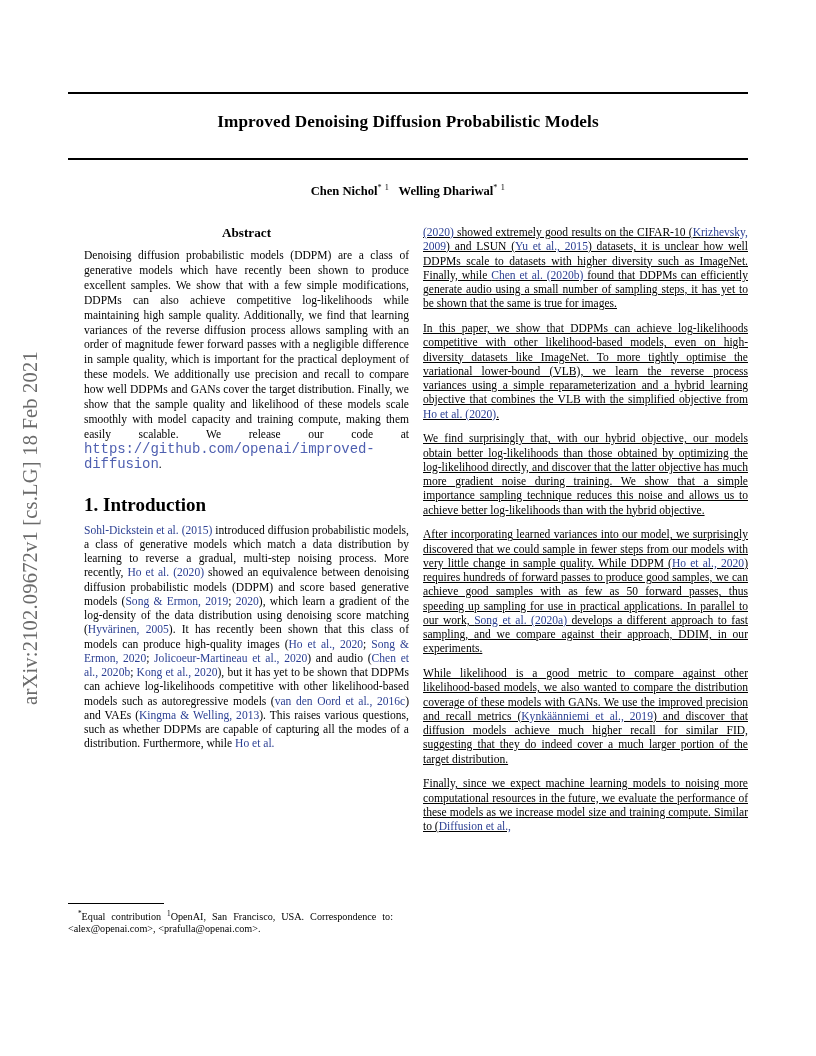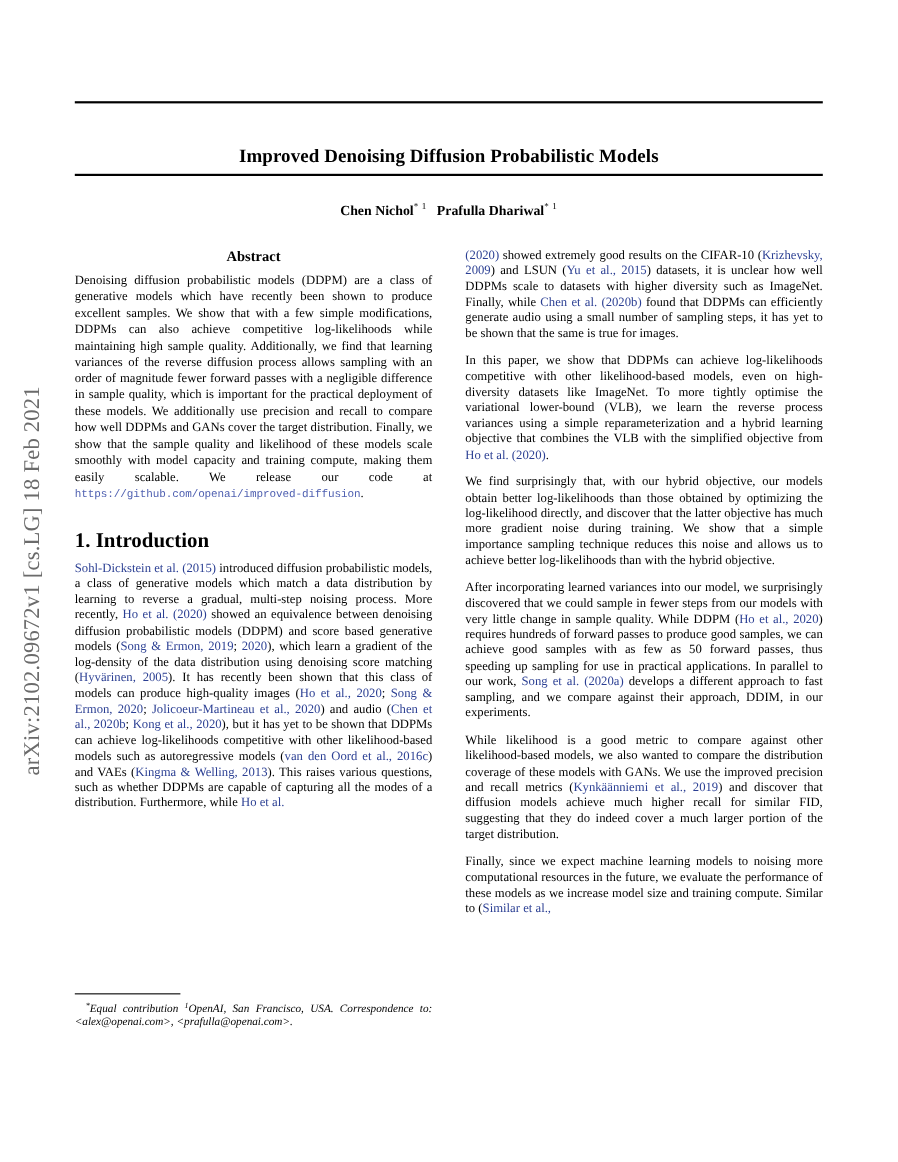--- a/index.html
+++ b/index.html
@@ -57,21 +57,20 @@
 
   #paper-title {
     position: absolute;
     top: 112px;
     left: 0;
     width: 100%;
     text-align: center;
     font-size: 17.2px;
     font-weight: bold;
     letter-spacing: 0.1px;
-    margin-top: 20px;
   }
 
   #author-line {
     position: absolute;
     top: 183px;
     left: 0;
     width: 100%;
     text-align: center;
     font-size: 12.6px;
     font-weight: bold;
@@ -91,22 +90,22 @@
     left: 0;
     width: 680px;
     height: 720px;
   }
   .col {
     position: absolute;
     top: 0;
     width: 325px;
     height: 720px;
   }
-  #col-left  { left: 0; }
-  #col-right { left: 355px; }
+  #col-left  { left: 16px; }
+  #col-right { left: 355px; text-decoration: underline; }
 
   h2.abstract-head {
     margin: 0 0 7px 0;
     font-size: 13.2px;
     font-weight: bold;
     text-align: center;
   }
   h2.section-head {
     margin: 0 0 7px 0;
     font-size: 19px;
@@ -124,21 +123,21 @@
   }
   p.abstract-text {
     margin: 0;
     font-size: 11.55px;
     line-height: 14.9px;
     text-align: justify;
   }
   .cite { color: #2b3f93; }
   .url-mono {
     font-family: "Liberation Mono", "DejaVu Sans Mono", monospace;
-    font-size: 10px;
+    font-size: 14px;
     color: #4e5fb0;
     letter-spacing: -0.1px;
   }
 
   .sec-gap { height: 22px; }
 
   
   #footnote {
     position: absolute;
     left: 0;
@@ -149,21 +148,20 @@
     width: 96px;
     height: 0;
     border-top: 0.9px solid #000;
     margin-bottom: 3.5px;
   }
   #footnote p {
     margin: 0;
     font-size: 10.2px;
     line-height: 12.6px;
     text-align: justify;
-    font-style: italic;
   }
   #footnote .fn-sup {
     font-size: 7.2px;
     vertical-align: super;
   }
   #footnote .fn-indent { display: inline-block; width: 10px; }
 </style>
 </head>
 <body>
 
@@ -173,21 +171,21 @@
 
 <div id="page">
 
   <div class="rule" id="rule-top"></div>
 
   <div id="paper-title">Improved Denoising Diffusion Probabilistic Models</div>
 
   <div class="rule" id="rule-bottom"></div>
 
   <div id="author-line">
-    <span>Chen Nichol</span><span class="sup">* 1</span><span class="gap"></span><span>Prafulla Dhariwal</span><span class="sup">* 1</span>
+    <span>Chen Nichol</span><span class="sup">* 1</span><span class="gap"></span><span>Welling Dhariwal</span><span class="sup">* 1</span>
   </div>
 
   <div id="columns">
 
     <div class="col" id="col-left">
 
       <h2 class="abstract-head">Abstract</h2>
 
       <p class="abstract-text"><span>Denoising diffusion probabilistic models (DDPM) are a class of generative models which have recently been shown to produce excellent samples. We show that with a few simple modifications, DDPMs can also achieve competitive log-likelihoods while maintaining high sample quality. Additionally, we find that learning variances of the reverse diffusion process allows sampling with an order of magnitude fewer forward passes with a negligible difference in sample quality, which is important for the practical deployment of these models. We additionally use precision and recall to compare how well DDPMs and GANs cover the target distribution. Finally, we show that the sample quality and likelihood of these models scale smoothly with model capacity and training compute, making them easily scalable. We release our code at </span><span class="url-mono">https://github.com/openai/improved-diffusion</span><span>.</span></p>
 
@@ -204,21 +202,21 @@
       <p class="body-text"><span class="cite">(2020)</span><span> showed extremely good results on the CIFAR-10 (</span><span class="cite">Krizhevsky, 2009</span><span>) and LSUN (</span><span class="cite">Yu et al., 2015</span><span>) datasets, it is unclear how well DDPMs scale to datasets with higher diversity such as ImageNet. Finally, while </span><span class="cite">Chen et al. (2020b)</span><span> found that DDPMs can efficiently generate audio using a small number of sampling steps, it has yet to be shown that the same is true for images.</span></p>
 
       <p class="body-text"><span>In this paper, we show that DDPMs can achieve log-likelihoods competitive with other likelihood-based models, even on high-diversity datasets like ImageNet. To more tightly optimise the variational lower-bound (VLB), we learn the reverse process variances using a simple reparameterization and a hybrid learning objective that combines the VLB with the simplified objective from </span><span class="cite">Ho et al. (2020)</span><span>.</span></p>
 
       <p class="body-text"><span>We find surprisingly that, with our hybrid objective, our models obtain better log-likelihoods than those obtained by optimizing the log-likelihood directly, and discover that the latter objective has much more gradient noise during training. We show that a simple importance sampling technique reduces this noise and allows us to achieve better log-likelihoods than with the hybrid objective.</span></p>
 
       <p class="body-text"><span>After incorporating learned variances into our model, we surprisingly discovered that we could sample in fewer steps from our models with very little change in sample quality. While DDPM (</span><span class="cite">Ho et al., 2020</span><span>) requires hundreds of forward passes to produce good samples, we can achieve good samples with as few as 50 forward passes, thus speeding up sampling for use in practical applications. In parallel to our work, </span><span class="cite">Song et al. (2020a)</span><span> develops a different approach to fast sampling, and we compare against their approach, DDIM, in our experiments.</span></p>
 
       <p class="body-text"><span>While likelihood is a good metric to compare against other likelihood-based models, we also wanted to compare the distribution coverage of these models with GANs. We use the improved precision and recall metrics (</span><span class="cite">Kynkäänniemi et al., 2019</span><span>) and discover that diffusion models achieve much higher recall for similar FID, suggesting that they do indeed cover a much larger portion of the target distribution.</span></p>
 
-      <p class="body-text"><span>Finally, since we expect machine learning models to noising more computational resources in the future, we evaluate the performance of these models as we increase model size and training compute. Similar to (</span><span class="cite">Similar et al.,</span></p>
+      <p class="body-text"><span>Finally, since we expect machine learning models to noising more computational resources in the future, we evaluate the performance of these models as we increase model size and training compute. Similar to (</span><span class="cite">Diffusion et al.,</span></p>
 
     </div>
   </div>
 
   <div id="footnote">
     <div class="fn-rule"></div>
     <p><span class="fn-indent"></span><span class="fn-sup">*</span><span>Equal contribution</span> <span class="fn-sup">1</span><span>OpenAI, San Francisco, USA. Correspondence to: &lt;alex@openai.com&gt;, &lt;prafulla@openai.com&gt;.</span></p>
   </div>
 
 </div>

